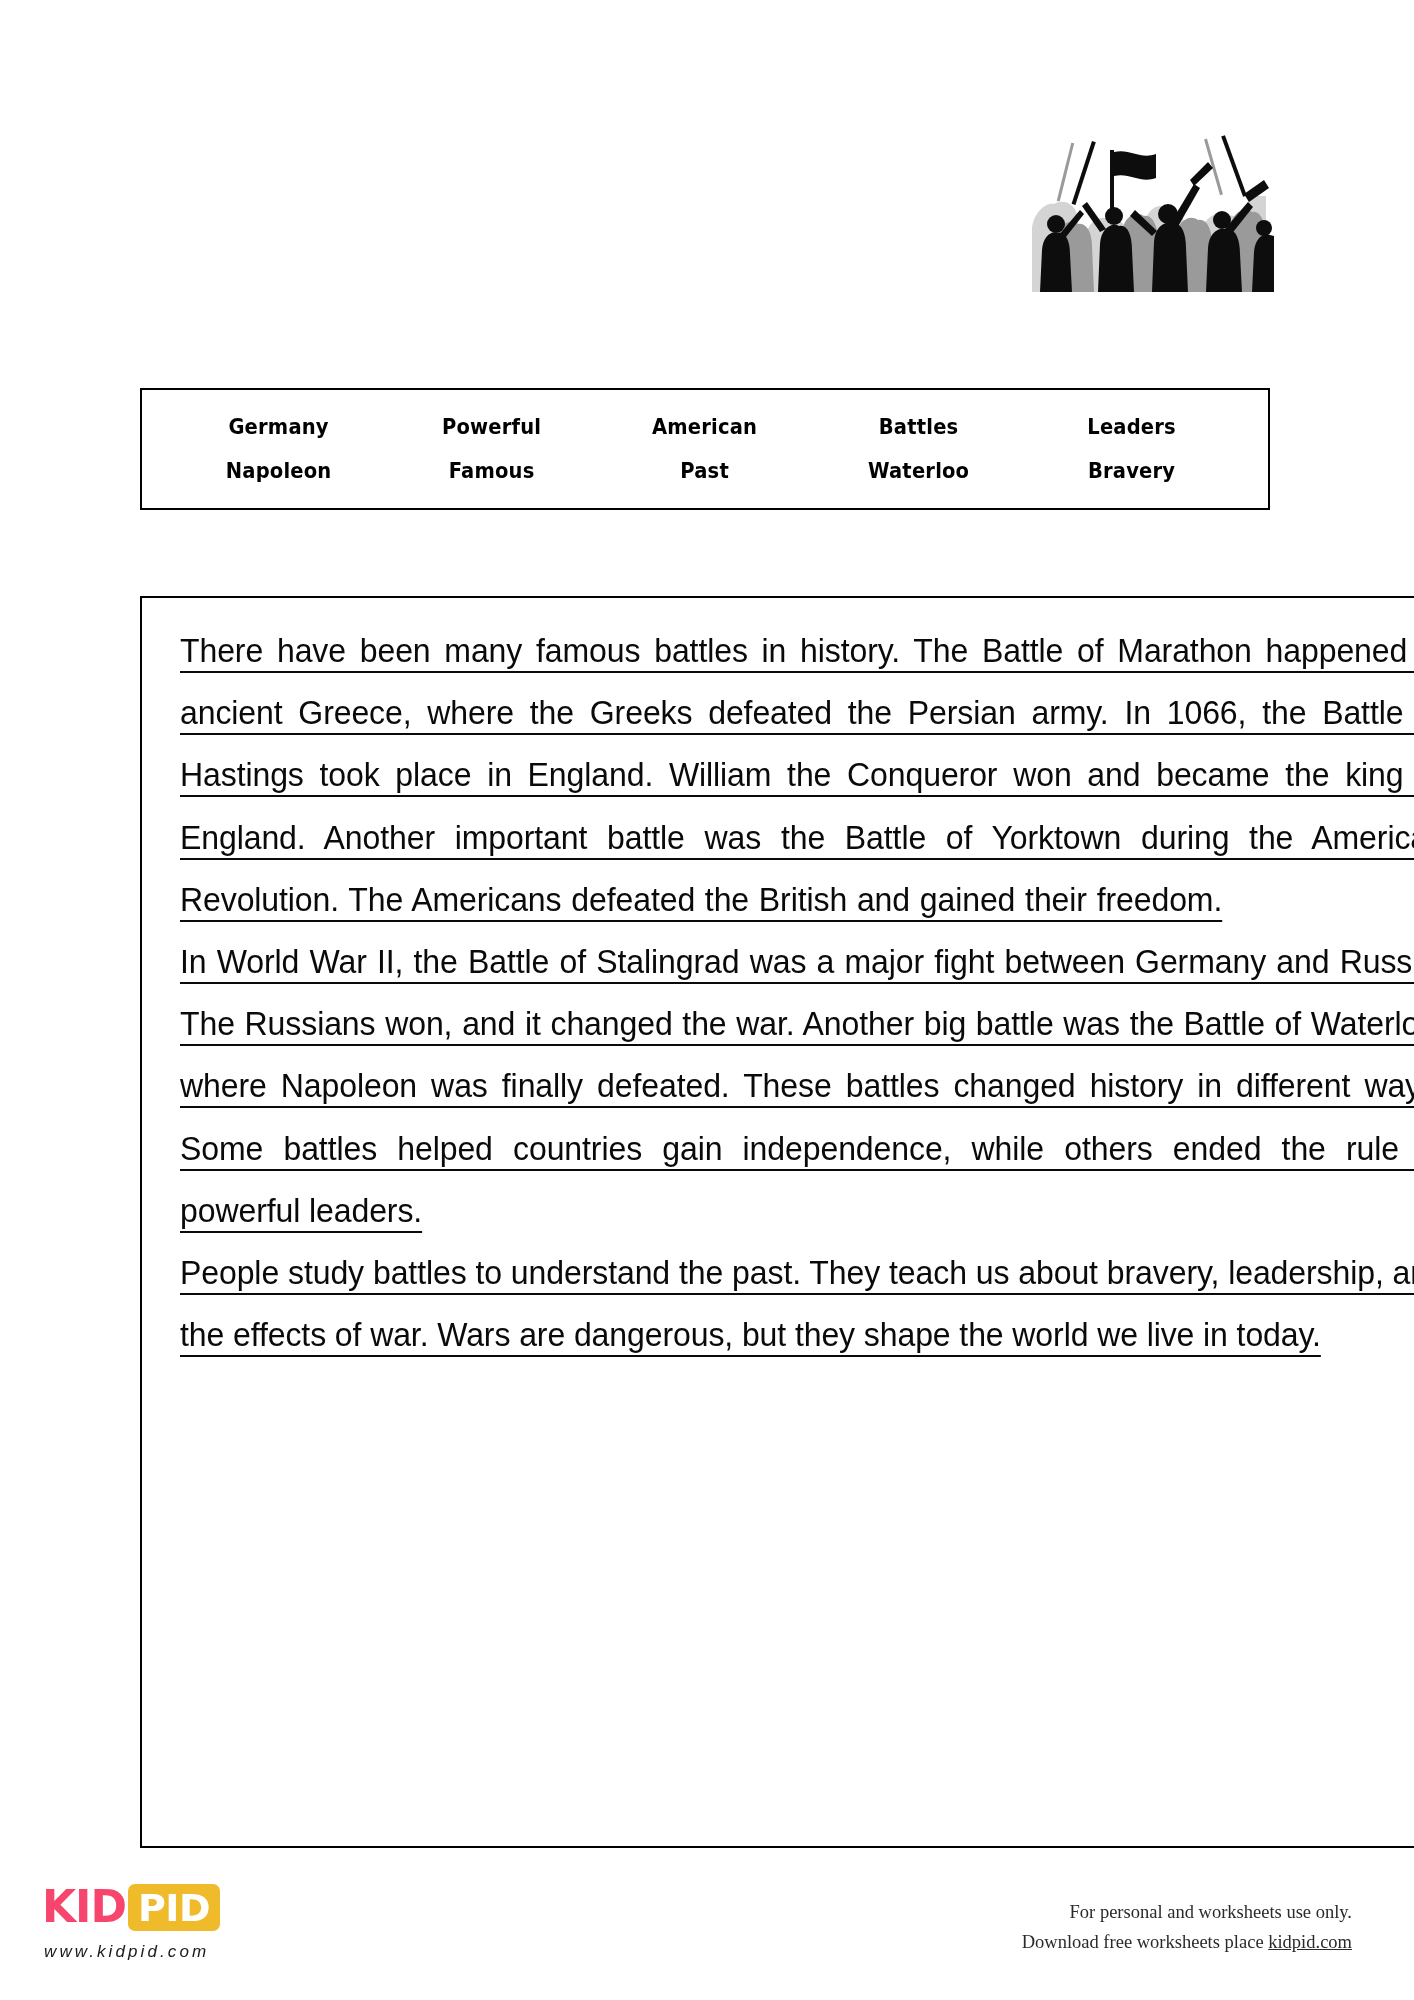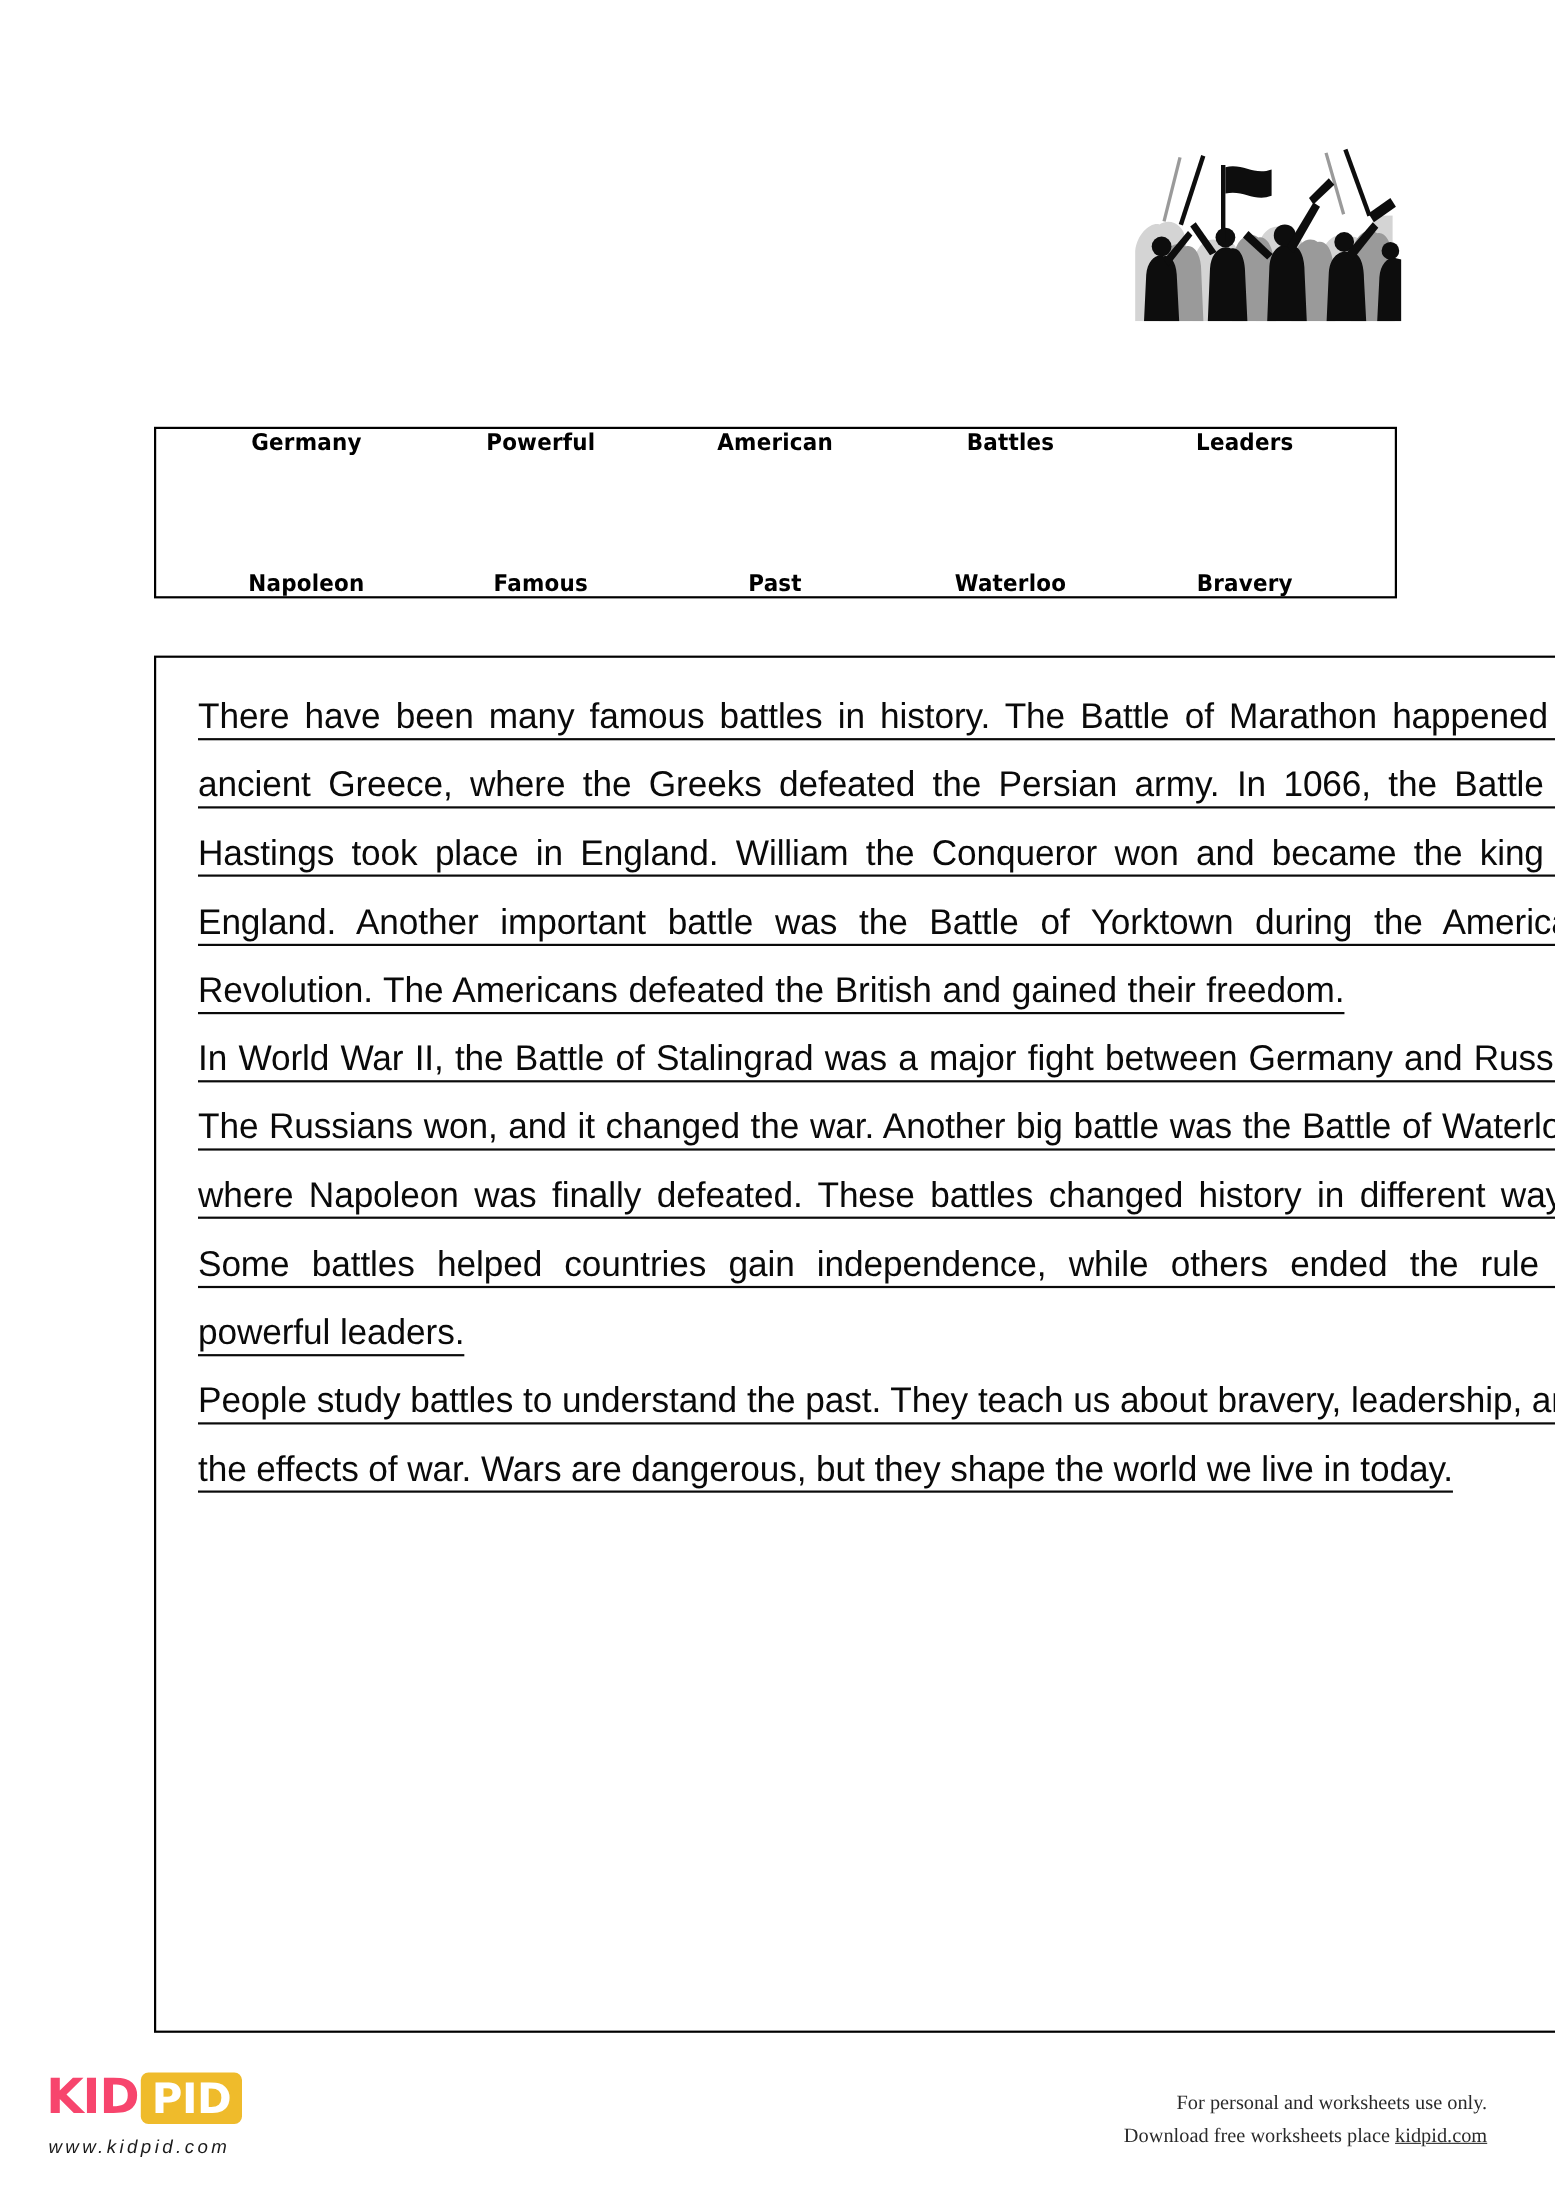--- a/index.html
+++ b/index.html
@@ -63,26 +63,26 @@
     height: 160px;
   }
   .battle-art svg { display: block; width: 100%; height: 100%; }
 
   
   .vocab-box {
     position: absolute;
     left: 140px;
     top: 388px;
     width: 1130px;
-    height: 156px;
+    height: 122px;
     border: 2.5px solid #000000;
     box-sizing: border-box;
     display: flex;
     flex-direction: column;
-    justify-content: space-between;
+    justify-content: center;
   }
   .vocab-row {
     display: flex;
     width: 100%;
     padding: 0 30px;
     box-sizing: border-box;
   }
   .vocab-row + .vocab-row { margin-top: 20px; }
   .vocab-cell {
     flex: 1 1 0;

